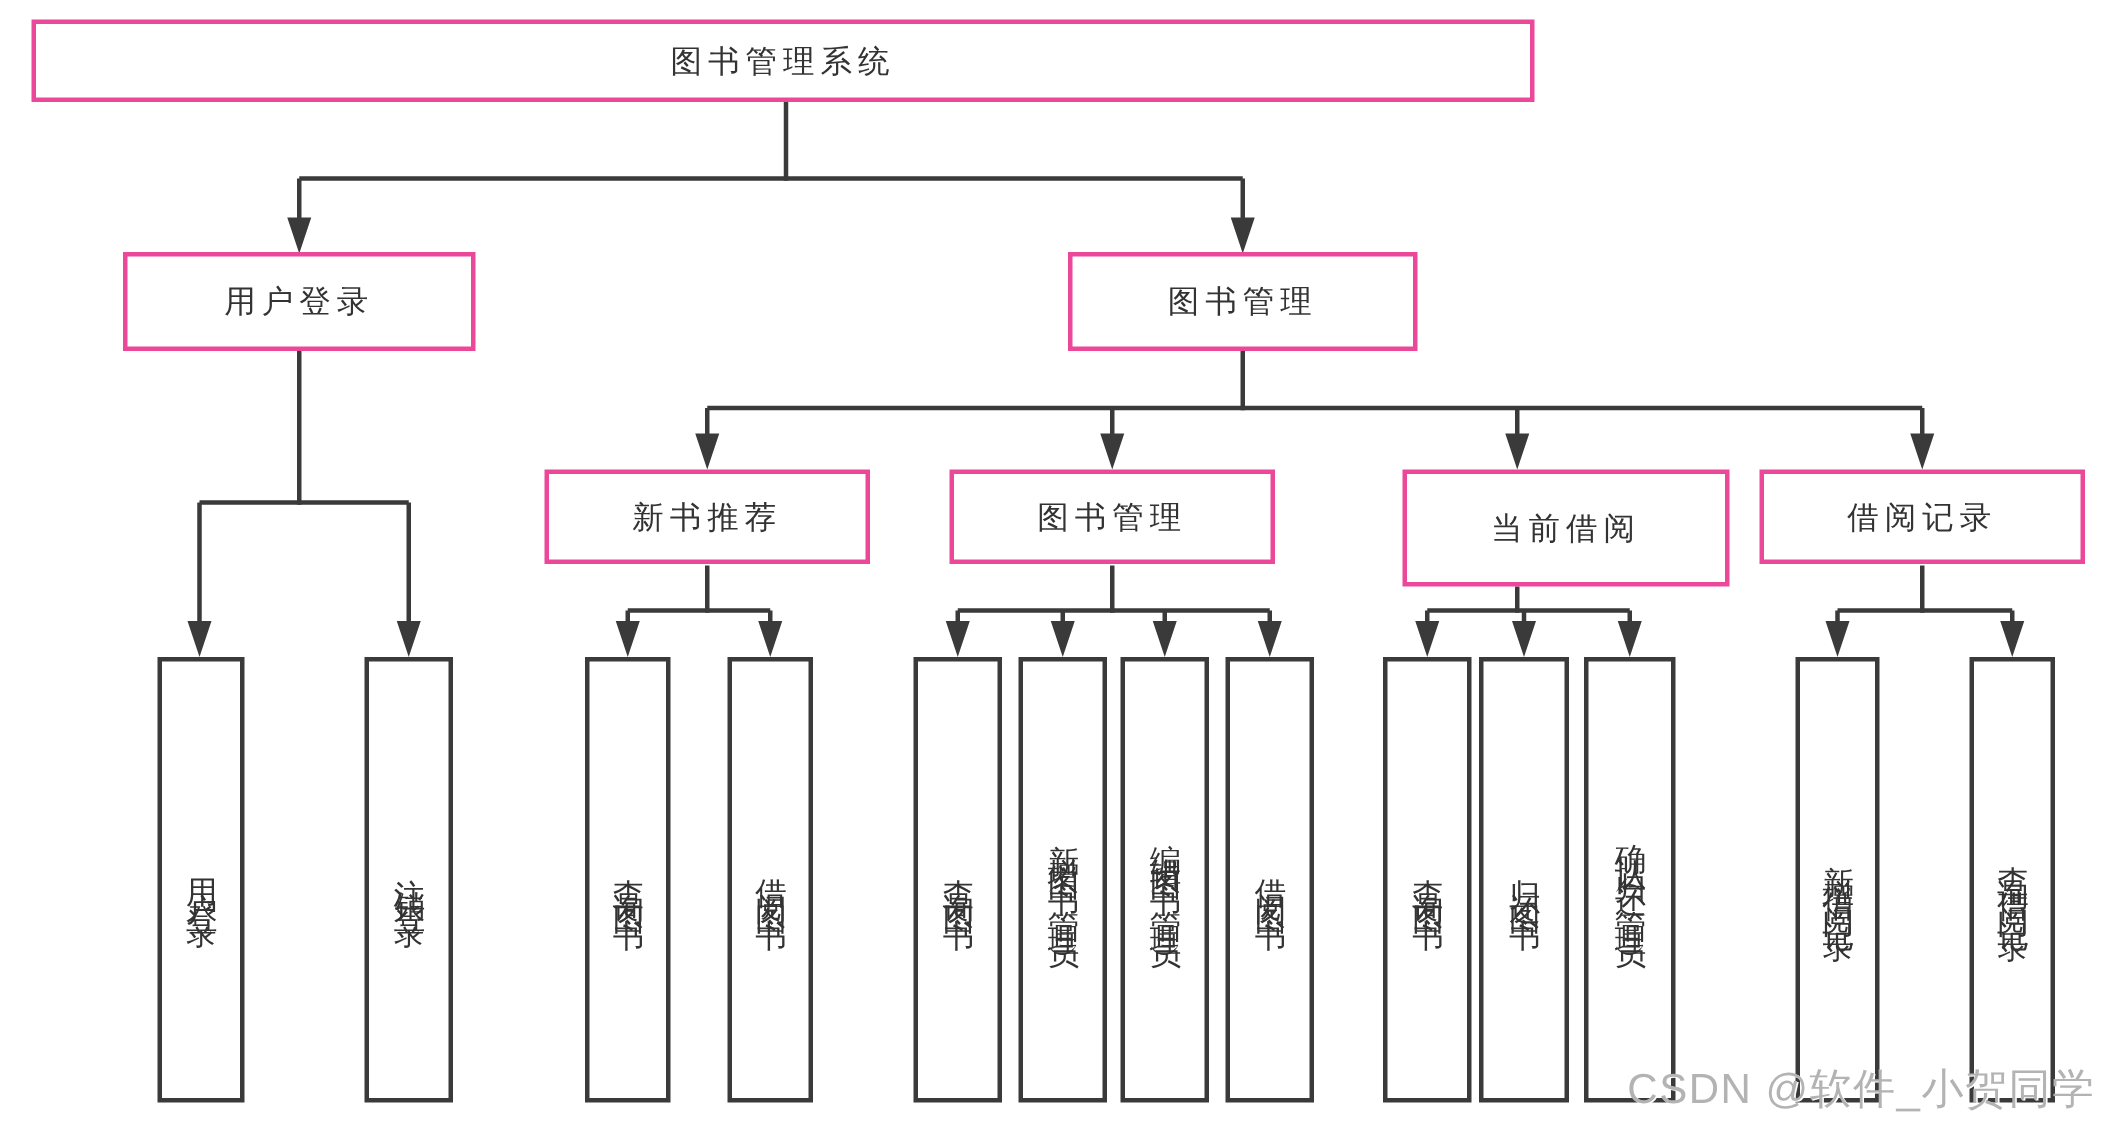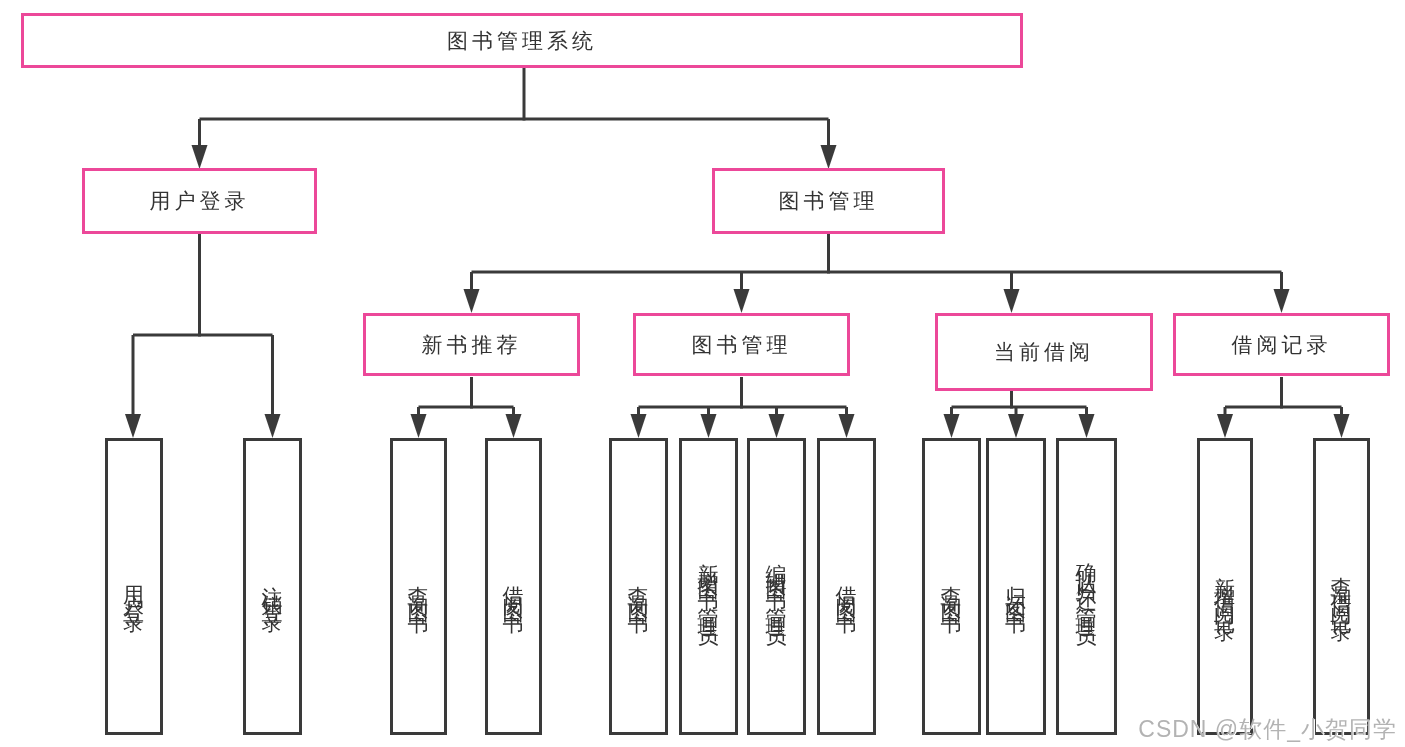--- a/index.html
+++ b/index.html
@@ -14,21 +14,21 @@
   .vbox{
     position:absolute;box-sizing:border-box;background:#ffffff;
     border:3px solid #3a3a3a;display:flex;align-items:center;justify-content:center;
   }
   .vbox span{
     writing-mode:vertical-rl;text-orientation:mixed;
     font-size:21px;letter-spacing:9px;color:#333333;line-height:1;
   }
   #watermark{
     position:absolute;right:8px;bottom:2px;z-index:5;
-    font-size:23px;color:#b3b3b3;letter-spacing:1px;
+    font-size:28px;color:#b3b3b3;letter-spacing:1px;
     text-shadow:1px 1px 0 #ffffff;white-space:nowrap;
   }
 </style>
 </head>
 <body>
 
 <div id="canvas">
 
   <svg id="wires" viewBox="0 0 1405 747" xmlns="http://www.w3.org/2000/svg">
     <g stroke="#3a3a3a" stroke-width="3" fill="none">

